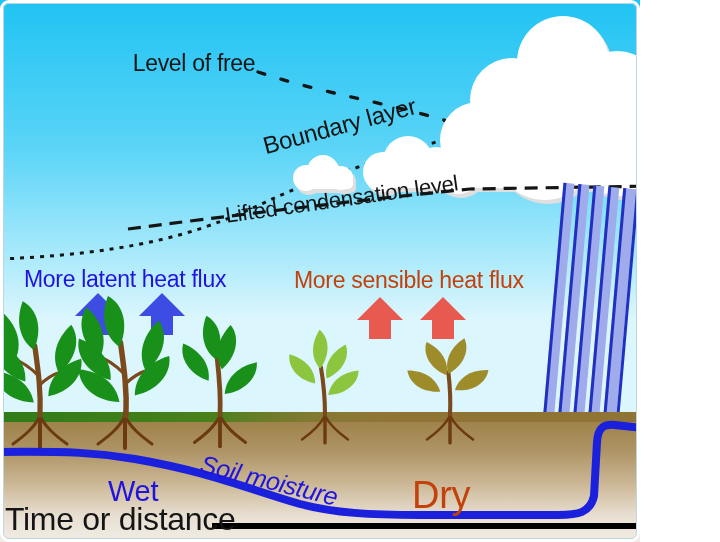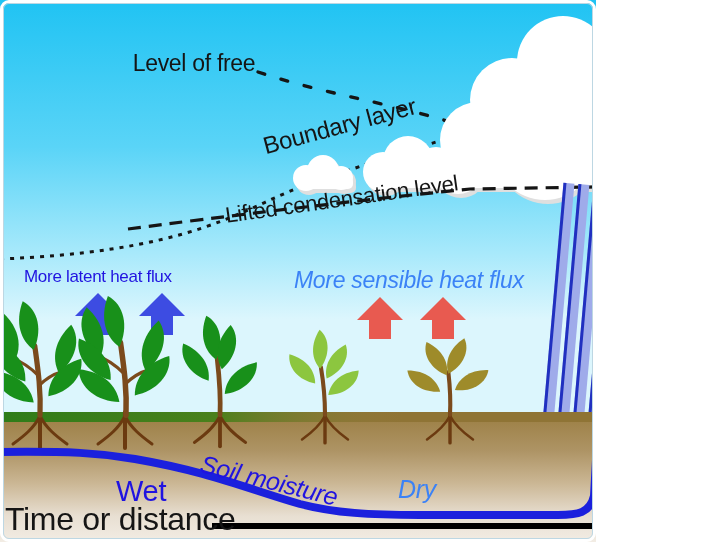--- a/index.html
+++ b/index.html
@@ -1,49 +1,50 @@
 <!DOCTYPE html>
 <html><head>
 <meta charset="utf-8">
 <style>
   html,body{margin:0;padding:0;background:#ffffff;}
   #app{
     position:relative;
     width:596px;height:542px;
     overflow:hidden;
     font-family:"Liberation Sans", sans-serif;
+    padding-left:44px;
   }
   #frame{
     position:absolute; inset:0;
     border:3px solid #ffffff;
     border-radius:9px;
     outline:1px solid #bdd7e3;
     outline-offset:-4px;
     pointer-events:none;
     z-index:50;
   }
   svg{position:absolute;left:0;top:0;}
   .lbl{
     position:absolute;
     white-space:nowrap;
     line-height:1.04;
     z-index:20;
     letter-spacing:-0.3px;
   }
   .black{color:#151515;}
   .blue{color:#2013e0;}
-  .red{color:#3b82f6;font-style:italic;}
+  .red{color:#c2410c;}
   #lfc-label{left:118px;top:52px;width:152px;text-align:center;font-size:23px;}
   #boundary-label{left:267px;top:134px;font-size:24px;transform:rotate(-15deg);transform-origin:left bottom;}
   #lcl-label{left:224px;top:205px;font-size:22px;transform:rotate(-8deg);transform-origin:left top;}
-  #latent-label{left:24px;top:268px;font-size:17px;}
+  #latent-label{left:24px;top:268px;font-size:23px;}
   #sensible-label{left:294px;top:269px;font-size:23px;}
   #rain-label{left:649px;top:361px;font-size:29px;}
-  #wet-label{left:116px;top:476px;font-size:29px;}
-  #dry-label{left:398px;top:476px;font-size:25px;}
+  #wet-label{left:108px;top:476px;font-size:29px;}
+  #dry-label{left:412px;top:476px;font-size:38px;}
   #soil-moisture-label{left:201px;top:450px;font-size:25px;font-style:italic;transform:rotate(14deg);transform-origin:left center;}
   #time-label{left:5px;top:503px;font-size:32px;}
 </style>
 </head>
 <body>
 
 <div id="app">
 
 <svg width="720" height="542" viewBox="0 0 720 542">
   <defs>

